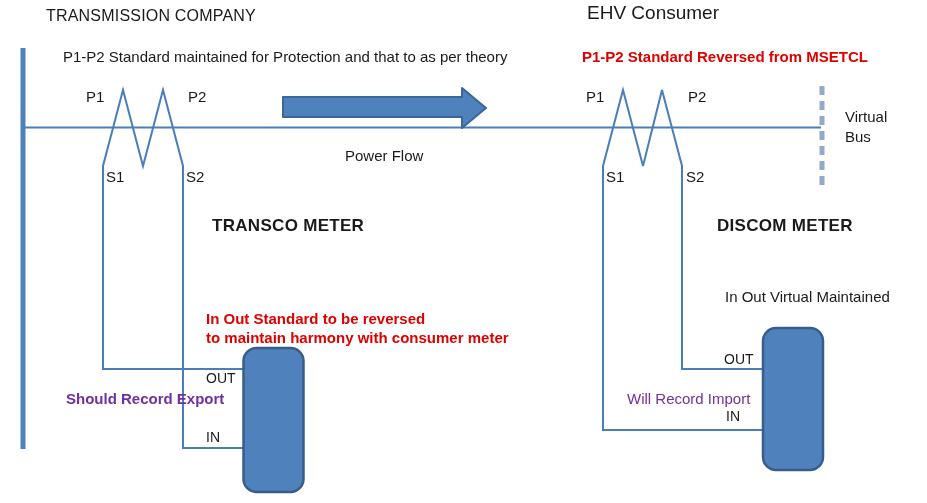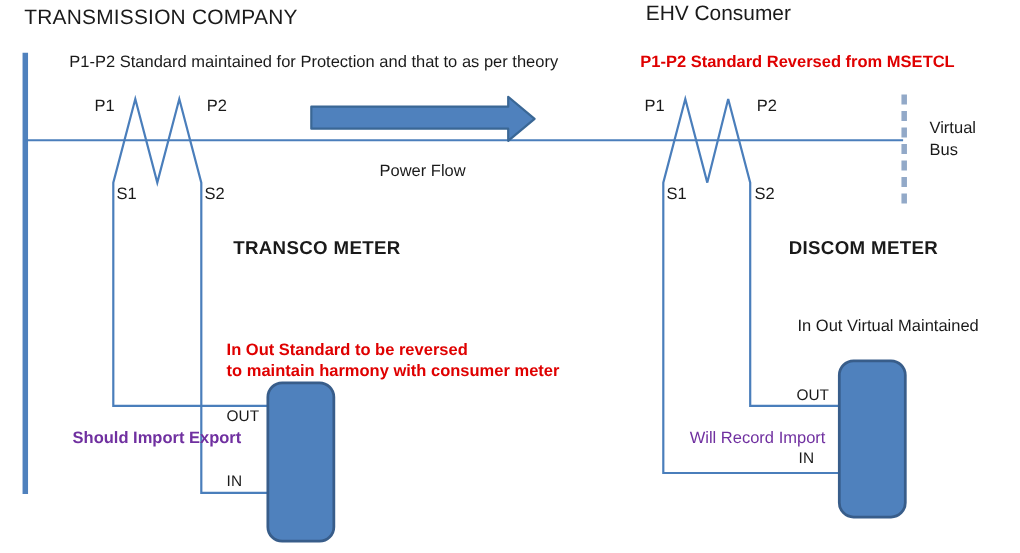--- a/index.html
+++ b/index.html
@@ -6,21 +6,21 @@
   #canvas{
     position:relative;
     width:927px;height:503px;
     background:#ffffff;
     font-family:"Liberation Sans", sans-serif;
     color:#1a1a1a;
     overflow:hidden;
   }
   #shapes{position:absolute;left:0;top:0;}
   .lbl{position:absolute;white-space:nowrap;line-height:1.2;font-size:15px;}
-  .title{font-size:19px;letter-spacing:.2px;}
+  .title{font-size:16px;letter-spacing:.2px;margin-left:24px;}
   .big-title{font-size:19px;}
   .meter-title{font-size:17px;font-weight:bold;letter-spacing:.3px;}
   .red{color:#df0000;font-weight:bold;}
   .purple-bold{color:#7030a0;font-weight:bold;}
   .purple{color:#7030a0;}
   .term{font-size:14px;}
   .wrap{white-space:normal;line-height:1.35;}
   .prelines{white-space:pre-line;line-height:1.25;}
 </style>
 </head>
@@ -67,21 +67,21 @@
 
   <div class="lbl wrap" style="left:845px;top:107px;width:55px;">Virtual Bus</div>
 
   <div class="lbl meter-title" style="left:717px;top:216px;">DISCOM METER</div>
   <div class="lbl meter-title" style="left:212px;top:216px;">TRANSCO METER</div>
 
   <div class="lbl red prelines" style="left:206px;top:310px;">In Out Standard to be reversed
 to maintain harmony with consumer meter</div>
   <div class="lbl" style="left:725px;top:288px;">In Out Virtual Maintained</div>
 
-  <div class="lbl purple-bold" style="left:66px;top:390px;">Should Import Export</div>
+  <div class="lbl purple-bold" style="left:66px;top:390px;">Should Record Export</div>
   <div class="lbl purple" style="left:627px;top:390px;">Will Record Import</div>
 
   <div class="lbl term" style="left:206px;top:370px;">OUT</div>
   <div class="lbl term" style="left:206px;top:429px;">IN</div>
   <div class="lbl term" style="left:724px;top:351px;">OUT</div>
   <div class="lbl term" style="left:726px;top:408px;">IN</div>
 
 </div>
 
 </body></html>

